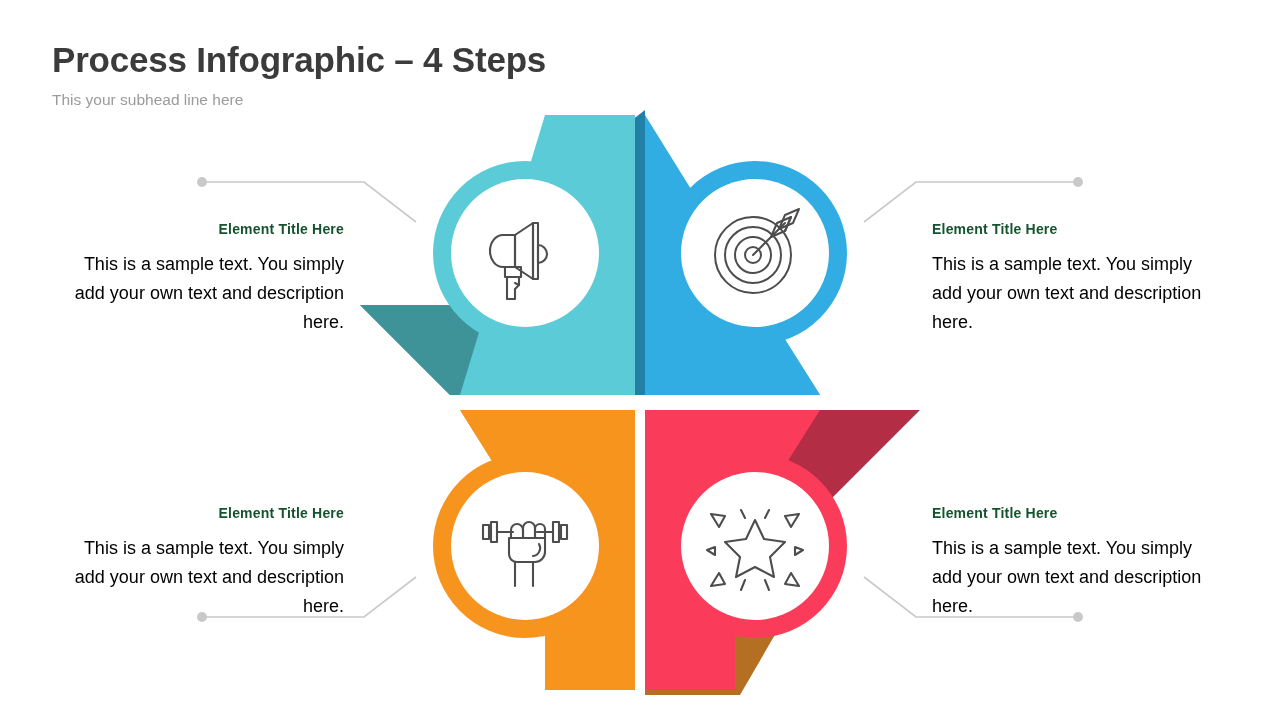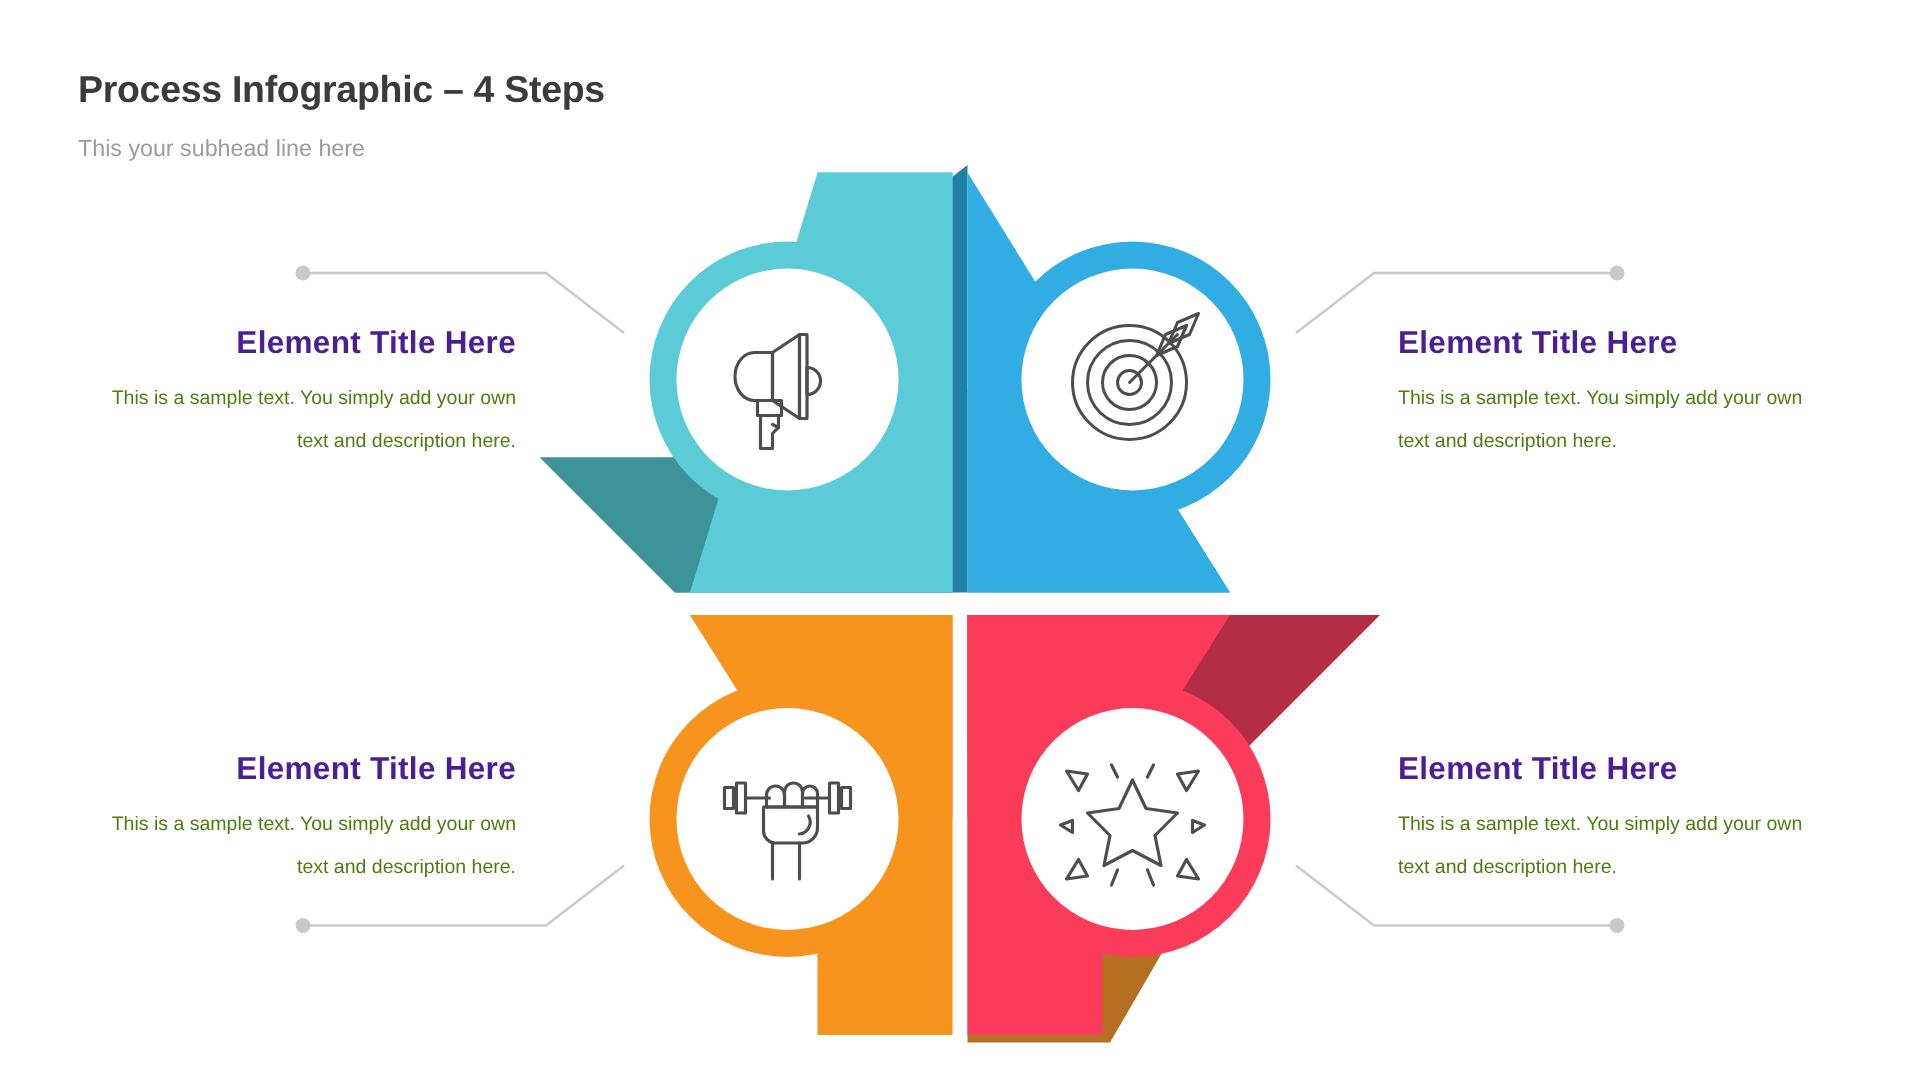--- a/index.html
+++ b/index.html
@@ -24,21 +24,21 @@
 
   
   .header {
     position: absolute;
     left: 52px;
     top: 38px;
     width: 800px;
   }
   .title {
     margin: 0;
-    font-size: 25px;
+    font-size: 35px;
     line-height: 44px;
     font-weight: bold;
     color: #3b3b3b;
     letter-spacing: -0.2px;
   }
   .subhead {
     margin: 0;
     padding-top: 8px;
     font-size: 15.5px;
     line-height: 20px;
@@ -71,32 +71,32 @@
     pointer-events: none;
   }
 
   
   .tblock {
     position: absolute;
     width: 290px;
   }
   .tblock .etitle {
     margin: 0;
-    font-size: 21px;
+    font-size: 14px;
     line-height: 22px;
     font-weight: bold;
-    color: #4c1d95;
+    color: #14532d;
     letter-spacing: 0.2px;
   }
   .tblock .edesc {
     margin: 0;
     padding-top: 10px;
-    font-size: 13px;
+    font-size: 18px;
     line-height: 29px;
-    color: #4d7c0f;
+    color: #000000;
   }
   .tb-left  { text-align: right; }
   .tb-right { text-align: left; }
 
   .tb-tl { left: 54px;  top: 218px; }
   .tb-bl { left: 54px;  top: 502px; }
   .tb-tr { left: 932px; top: 218px; }
   .tb-br { left: 932px; top: 502px; }
 </style>
 </head>

